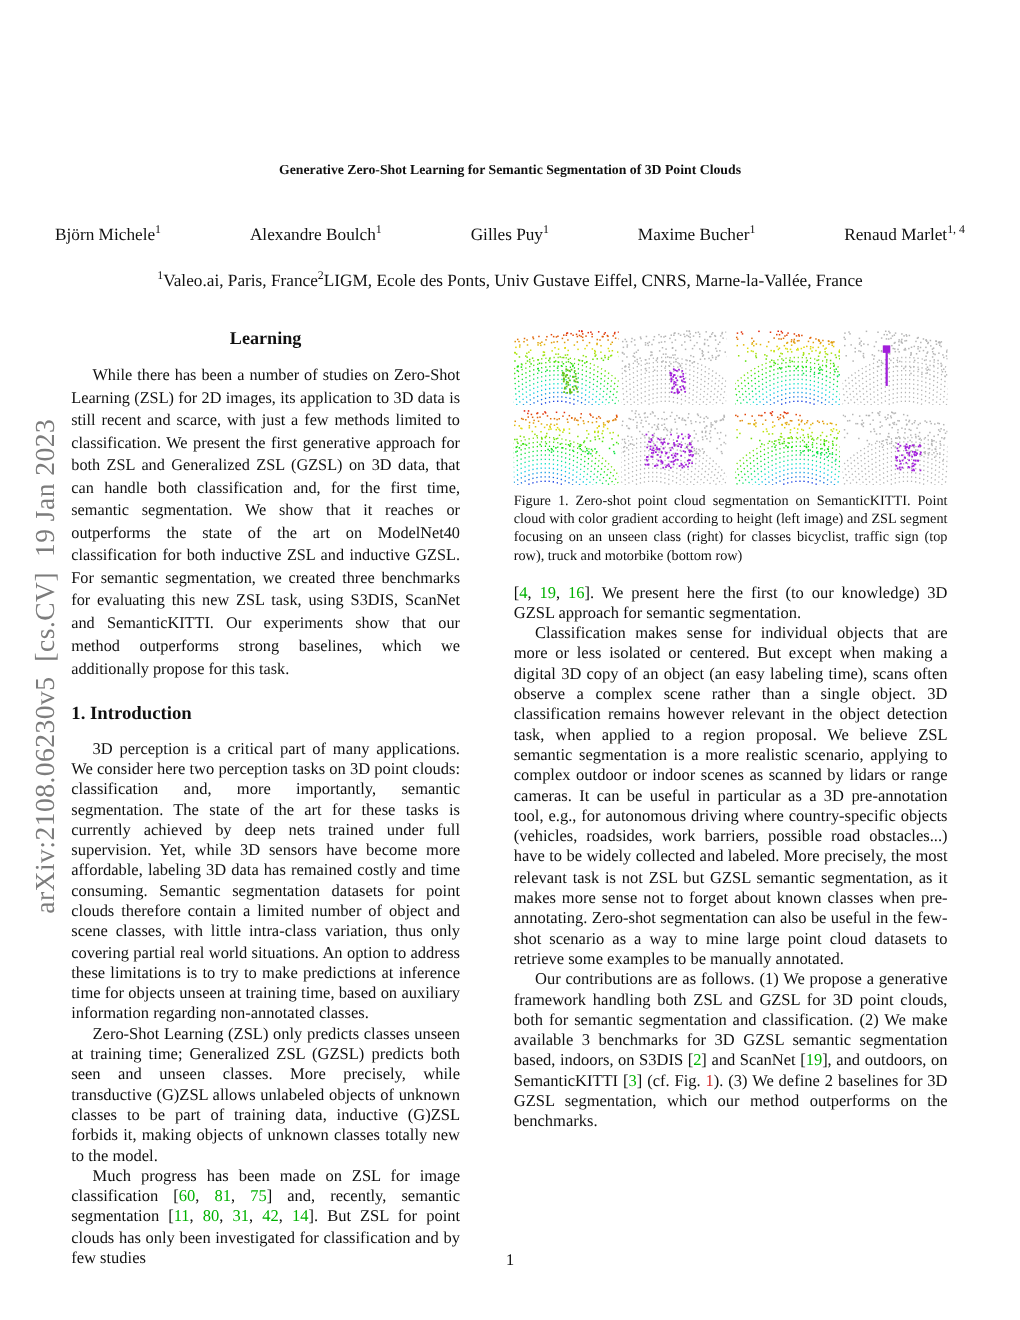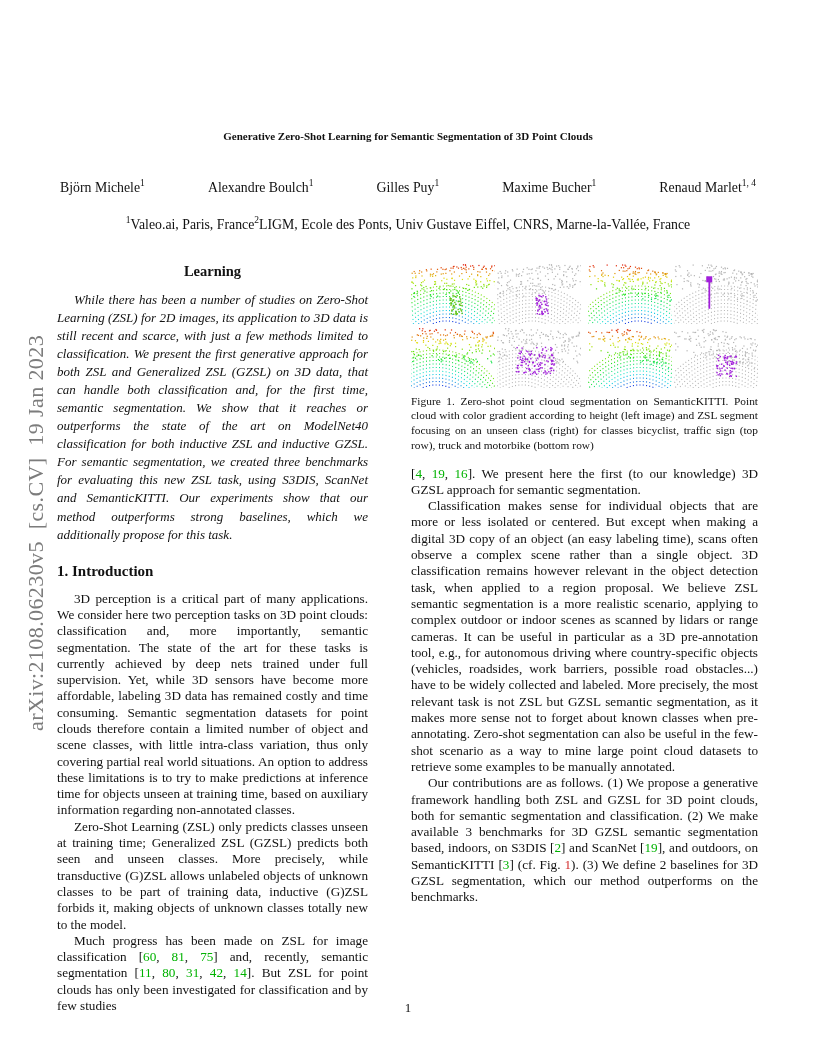--- a/index.html
+++ b/index.html
@@ -14,34 +14,34 @@
   }
   .watermark{
     position:absolute;top:533px;left:36px;transform:translate(-50%,-50%) rotate(-90deg);
     white-space:pre;font-size:22px;letter-spacing:.4px;color:var(--watermark);
   }
   .title{
     margin:130px 66px 0;text-align:center;font-size:11px;font-weight:bold;line-height:1.25;
   }
   .authors{
     display:flex;justify-content:space-between;align-items:baseline;
-    padding:0 60px;margin-top:36px;font-size:13.8px;gap:25px;
+    padding:0 44px;margin-top:36px;font-size:13.8px;gap:25px;
   }
   .author sup, .affil sup{font-size:9.5px;line-height:0;}
   .affils{
     display:flex;justify-content:center;margin-top:21px;font-size:13.8px;
   }
   .columns{
     display:flex;gap:10px;padding:0 58px 0 57px;margin-top:29px;align-items:flex-start;
   }
   .col-left{width:341px;}
   .col-right{width:350px;margin-left:33px;}
   .abstract-heading{text-align:center;font-size:14.5px;font-weight:bold;margin:1px 0 11px;}
   .abstract-text{
-    font-style:italic;font-size:13px;line-height:1.39;margin:0;text-align:justify;text-indent:17px;
+    font-size:13px;line-height:1.39;margin:0;text-align:justify;text-indent:17px;
   }
   .section-heading{font-size:15px;font-weight:bold;margin:19px 0 11px;}
   .par{font-size:13.2px;line-height:1.235;margin:0;text-align:justify;}
   .indent{text-indent:17px;}
   .seg-cite{color:var(--cite);}
   .seg-ref{color:var(--ref);}
   figure{margin:1px 0 0;padding:0;}
   .pc-row{display:flex;gap:7px;margin-bottom:3px;}
   .pc-pair{display:flex;gap:2px;}
   .pc-img{width:84px;height:61px;display:block;background:#fff;}

